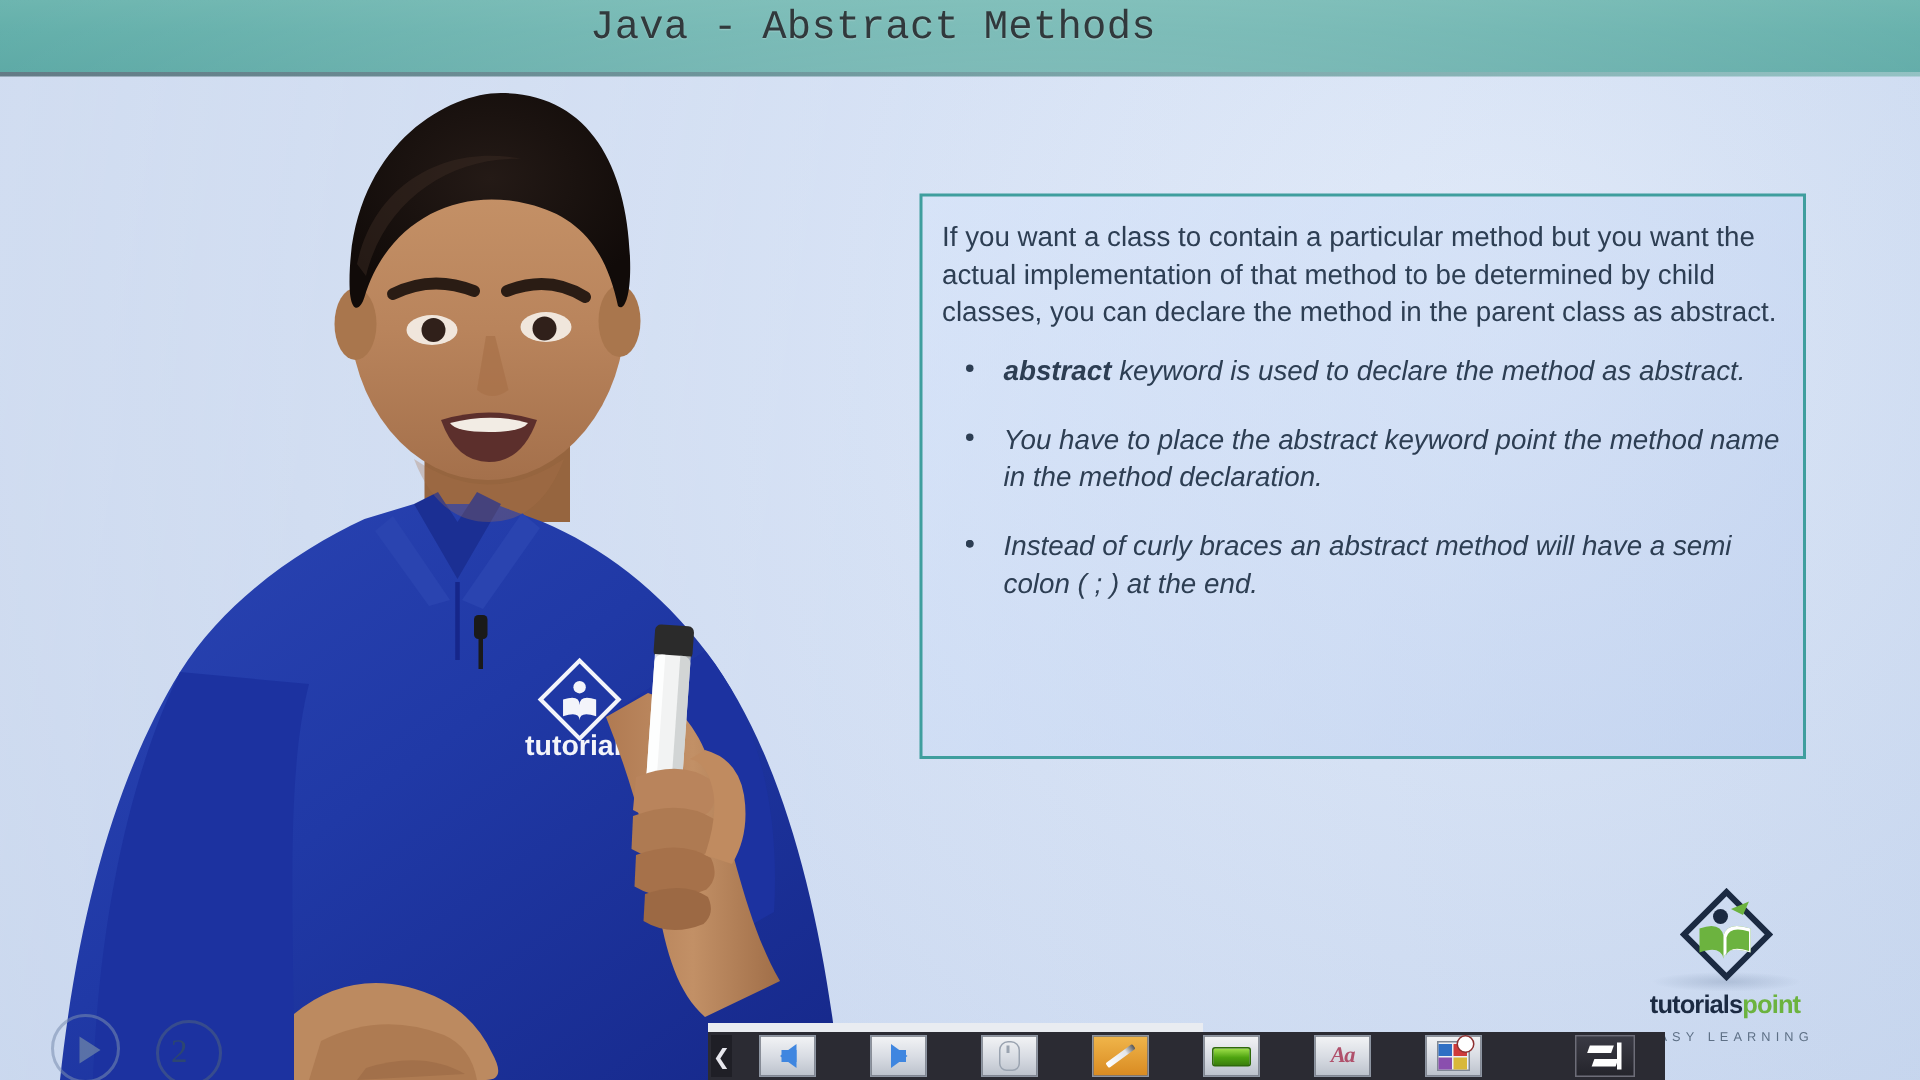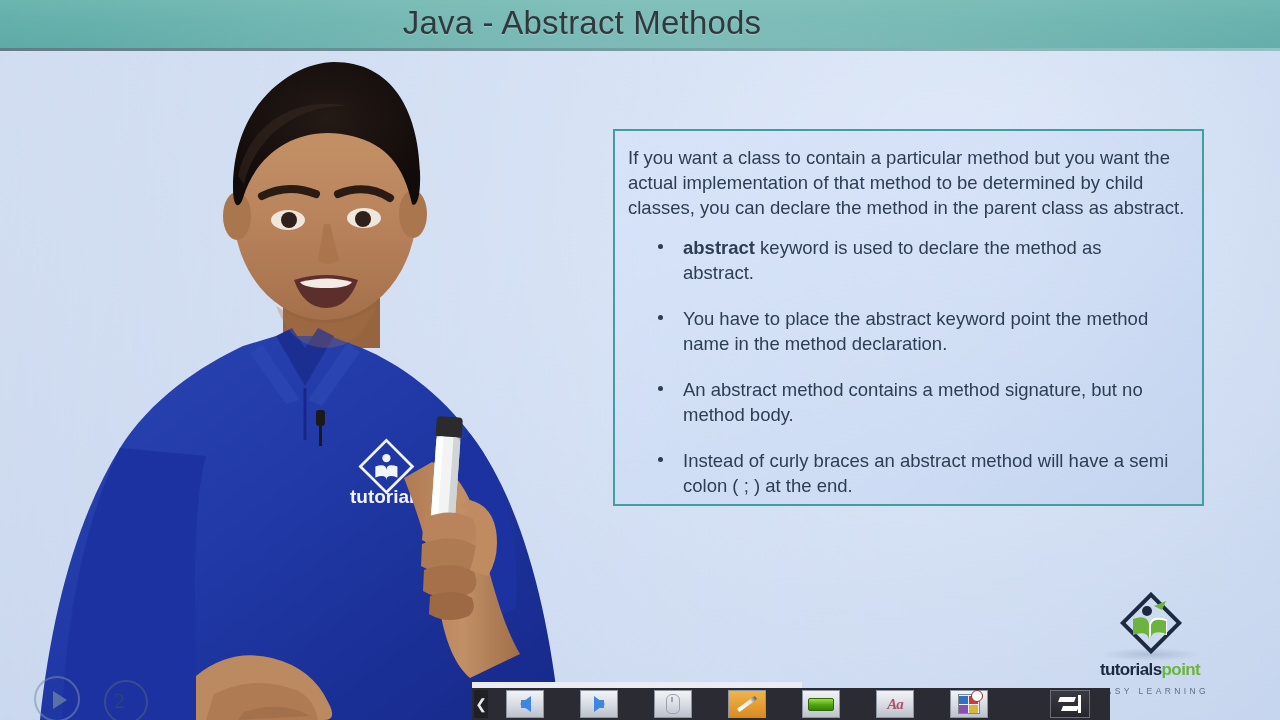--- a/index.html
+++ b/index.html
@@ -43,25 +43,26 @@
     left: -10%; top: -120px;
     width: 130%; height: 220px;
     border-radius: 50%;
     background: radial-gradient(ellipse at 50% 100%, rgba(255,255,255,0.30) 0%, rgba(255,255,255,0.06) 55%, rgba(255,255,255,0) 75%);
   }
   .header-title {
     position: absolute;
     left: 0; right: 0;
     top: 4px;
     text-align: center;
-    font-size: 33px;
+    font-size: 27px;
     color: #31393c;
     letter-spacing: 0.2px;
     text-shadow: 0 1px 1px rgba(255,255,255,0.25);
     padding-right: 116px;
+    font-family: Liberation Mono, monospace;
   }
   .header-edge {
     position: absolute;
     left: 0; top: 48px;
     width: 1280px; height: 3px;
     background: linear-gradient(90deg,#3f5b63 0%, #4d7f80 40%, #7fb9b4 100%);
     opacity: .75;
   }
 
   
@@ -73,21 +74,21 @@
     background: linear-gradient(135deg, rgba(214,228,250,0.55) 0%, rgba(198,215,243,0.50) 60%, rgba(186,205,238,0.55) 100%);
     box-sizing: border-box;
     padding: 14px 12px 25px 13px;
   }
   .intro {
     font-size: 18.5px;
     line-height: 25px;
     color: #2d3e53;
     margin: 0 0 14px 0;
   }
-  .bullets { margin: 15px; padding: 0; list-style: none; }
+  .bullets { margin: 1px; padding: 0; list-style: none; font-style: italic; }
   .bullet {
     position: relative;
     font-size: 18.5px;
     line-height: 25px;
     color: #2d3e53;
     padding-left: 40px;
     margin-bottom: 21px;
   }
   .bullet:last-child { margin-bottom: 0; }
   .bullet .dot {
@@ -420,21 +421,20 @@
       <li class="bullet">
         <span class="dot"></span>
         <b>abstract</b><span> keyword is used to declare the method as abstract.</span>
       </li>
       <li class="bullet">
         <span class="dot"></span>
         <span>You have to place the abstract keyword point the method name in the method declaration.</span>
       </li>
       <li class="bullet">
         <span class="dot"></span>
-        <span>An abstract method contains a method signature, but no method body.</span>
       </li>
       <li class="bullet">
         <span class="dot"></span>
         <span>Instead of curly braces an abstract method will have a semi colon ( ; ) at the end.</span>
       </li>
     </ul>
   </div>
 
   <div class="logo-wrap">
     <div class="logo-shadow"></div>

